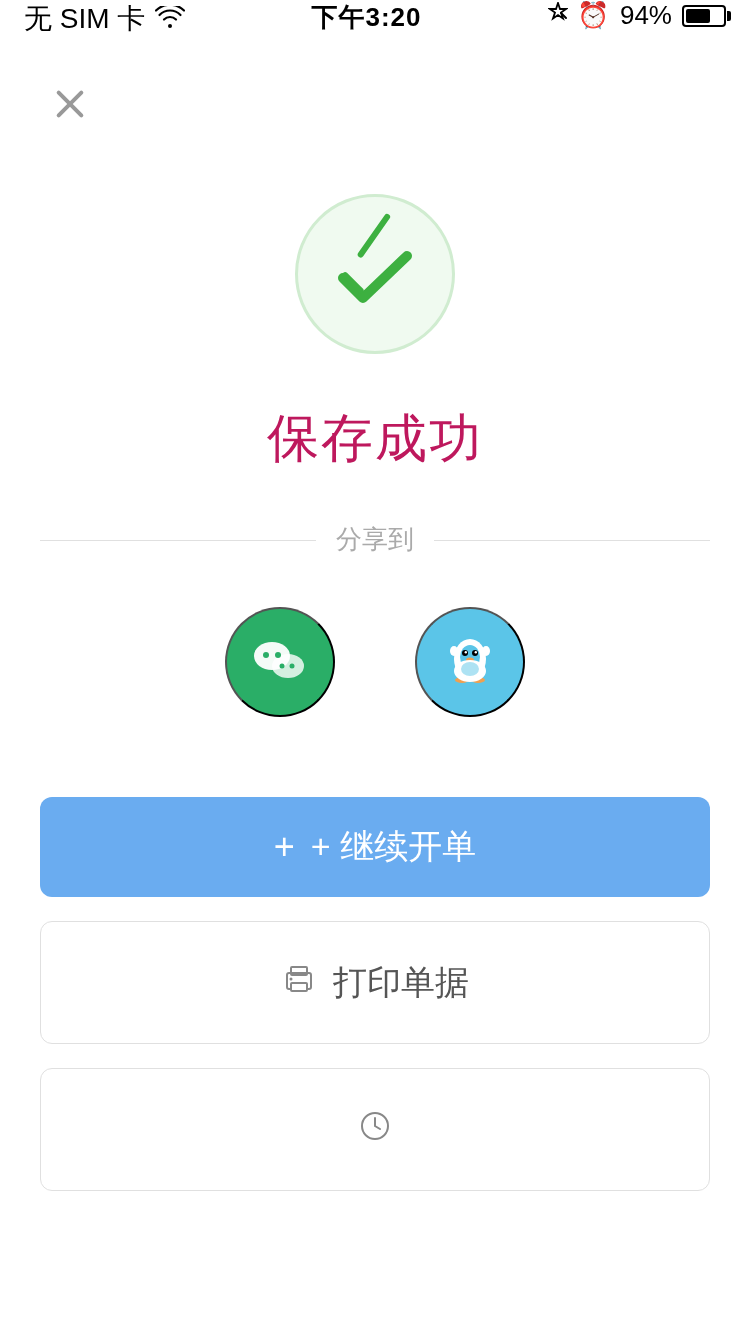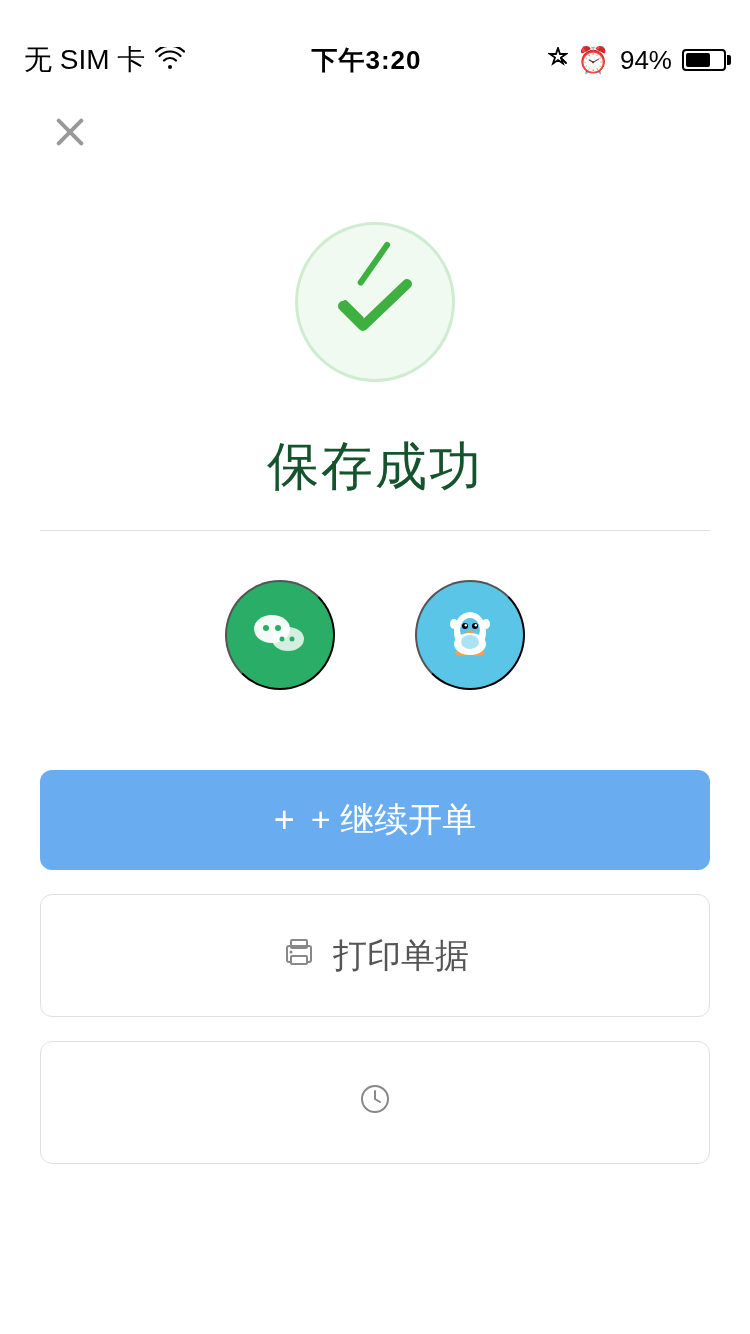--- a/index.html
+++ b/index.html
@@ -13,25 +13,24 @@
       display: flex;
       flex-direction: column;
     }
 
     
     .status-bar {
       width: 100%;
       height: 64px;
       background: #ffffff;
       display: flex;
-      align-items: center;
+      align-items: flex-start;
       justify-content: space-between;
       padding: 0 24px;
       flex-shrink: 0;
-      margin-top: 28px;
     }
 
     .status-left {
       display: flex;
       align-items: center;
       gap: 10px;
       font-size: 28px;
       font-weight: 500;
       color: #000;
     }
@@ -167,22 +166,22 @@
       background: #3db040;
       border-radius: 3px;
       transform: rotate(-55deg);
       transform-origin: left center;
     }
 
     
     .success-title {
       font-size: 52px;
       font-weight: 500;
-      color: #14532d;
-      margin-bottom: 28px;
+      color: #be185d;
+      margin-bottom: 48px;
       letter-spacing: 2px;
     }
 
     
     .share-section {
       width: 100%;
       position: relative;
       display: flex;
       align-items: center;
       justify-content: center;
@@ -315,20 +314,21 @@
       <svg width="80" height="65" viewBox="0 0 80 65" fill="none">
         <path d="M8 34L28 54L72 12" stroke="#3db040" stroke-width="10" stroke-linecap="round" stroke-linejoin="round"></path>
       </svg>
     </div>
   </div>
 
   <div class="success-title">保存成功</div>
 
   <div class="share-section">
     <div class="share-line"></div>
+    <span class="share-label">分享到</span>
   </div>
 
   <div class="share-icons">
     <button class="share-btn share-wechat">
       <span>
         <svg width="60" height="50" viewBox="0 0 60 50" fill="white">
 
           <ellipse cx="22" cy="20" rx="18" ry="14" fill="white" opacity="0.95"></ellipse>
           <ellipse cx="38" cy="30" rx="16" ry="12" fill="white" opacity="0.8"></ellipse>
 

